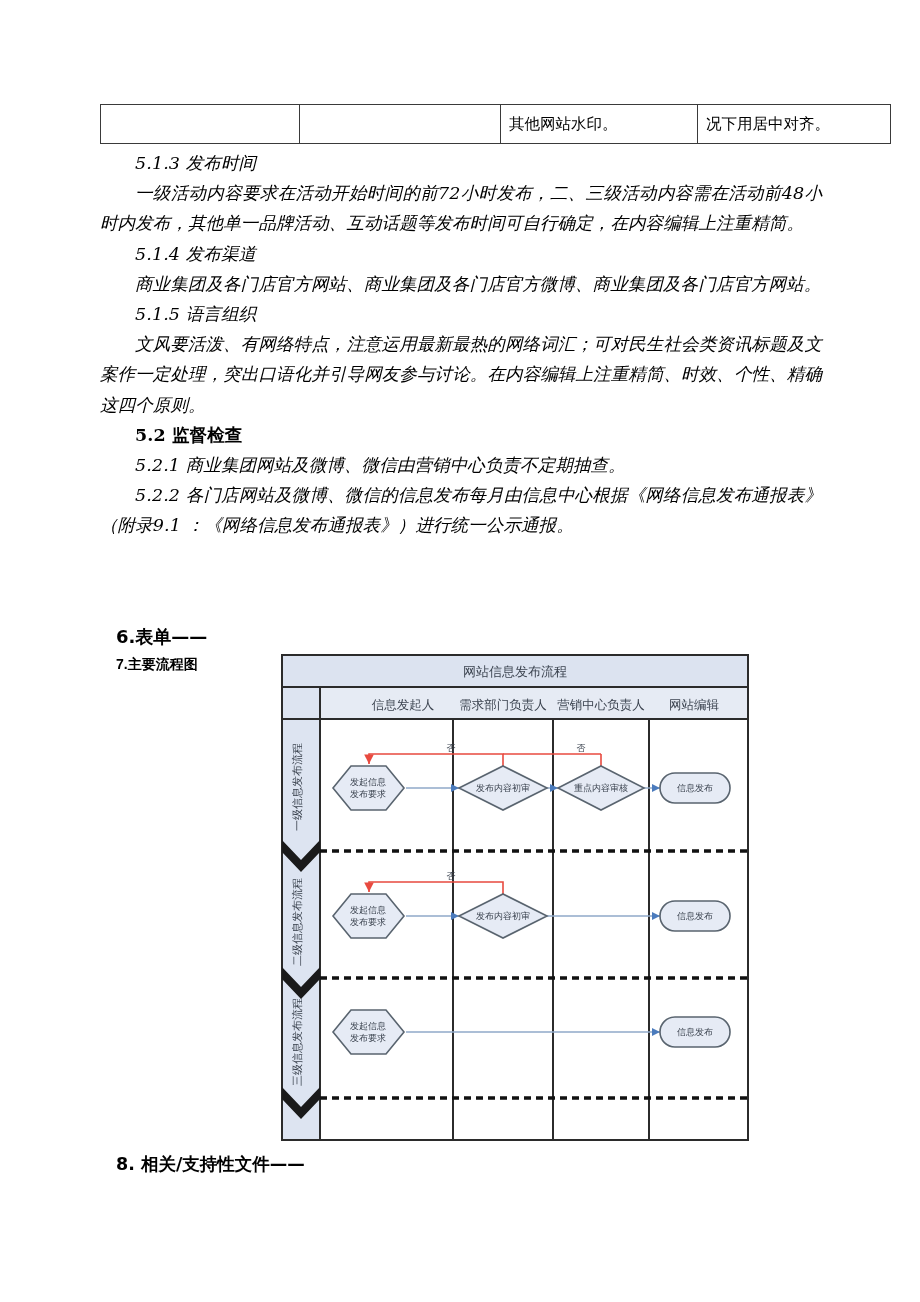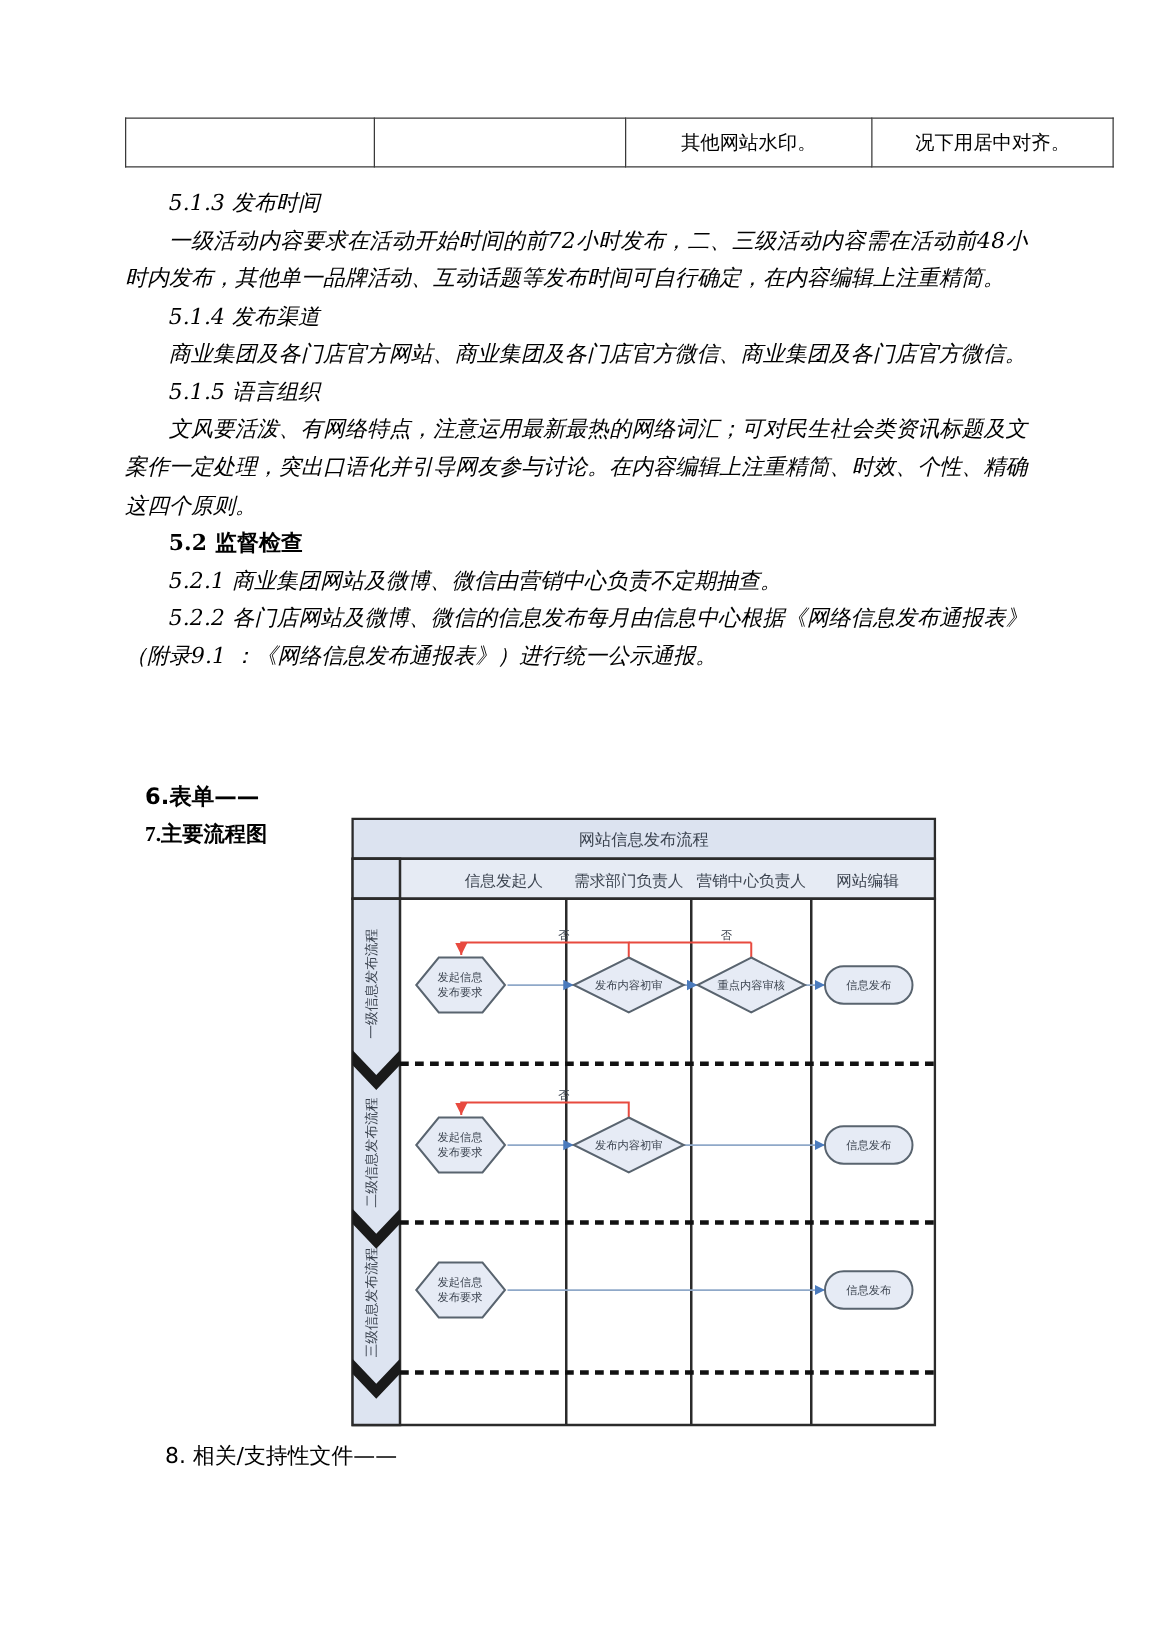--- a/index.html
+++ b/index.html
@@ -21,25 +21,24 @@
     left: 0; top: 0;
     width: 920px;
     height: 1302px;
     background: #fff;
   }
 
   
   .top-table {
     position: absolute;
     left: 100px;
-    top: 94px;
+    top: 104px;
     width: 722px;
     border-collapse: collapse;
     table-layout: fixed;
-    text-align: center;
   }
   .top-table td {
     border: 1px solid #3a3a3a;
     height: 34px;
     padding: 2px 8px;
     font-size: 15.5px;
     line-height: 1.3;
     vertical-align: middle;
     font-family: "DejaVu Serif", "Liberation Serif", serif;
   }
@@ -78,34 +77,33 @@
     top: 625px;
     font-size: 18px;
     font-weight: bold;
     font-family: "DejaVu Sans", "Liberation Sans", sans-serif;
     white-space: nowrap;
   }
   .sec7 {
     position: absolute;
     left: 116px;
     top: 656px;
-    font-size: 17px;
-    font-weight: bold;
-    font-family: Liberation Serif, serif;
+    font-size: 14px;
+    font-weight: bold;
+    font-family: Liberation Sans, sans-serif;
     white-space: nowrap;
   }
   .sec8 {
     position: absolute;
     left: 116px;
     top: 1152px;
     font-size: 17.5px;
-    font-weight: normal;
+    font-weight: bold;
     font-family: "DejaVu Sans", "Liberation Sans", sans-serif;
     white-space: nowrap;
-    margin-left: 16px;
   }
 
   
   .flow {
     position: absolute;
     left: 281px;
     top: 654px;
     width: 408px;
     height: 488px;
   }
@@ -129,21 +127,21 @@
       <td class="col-d">况下用居中对齐。</td>
     </tr>
   </tbody>
     </table>
 
   <div class="text-block">
     <p class="para indent">5.1.3 发布时间</p>
     <p class="para indent">一级活动内容要求在活动开始时间的前72小时发布，二、三级活动内容需在活动前48小时内发布，其他单一品牌活动、互动话题等发布时间可自行确定，在内容编辑上注重精简。</p>
 
     <p class="para indent">5.1.4 发布渠道</p>
-    <p class="para indent">商业集团及各门店官方网站、商业集团及各门店官方微信、商业集团及各门店官方微信。</p>
+    <p class="para indent">商业集团及各门店官方网站、商业集团及各门店官方微博、商业集团及各门店官方网站。</p>
 
     <p class="para indent">5.1.5 语言组织</p>
     <p class="para indent">文风要活泼、有网络特点，注意运用最新最热的网络词汇；可对民生社会类资讯标题及文案作一定处理，突出口语化并引导网友参与讨论。在内容编辑上注重精简、时效、个性、精确这四个原则。</p>
 
     <p class="para lvl2-head">5.2 监督检查</p>
     <p class="para indent">5.2.1 商业集团网站及微博、微信由营销中心负责不定期抽查。</p>
     <p class="para indent">5.2.2 各门店网站及微博、微信的信息发布每月由信息中心根据《网络信息发布通报表》（附录9.1 ：《网络信息发布通报表》）进行统一公示通报。</p>
   </div>
 
   <div class="sec6">6.表单——</div>

